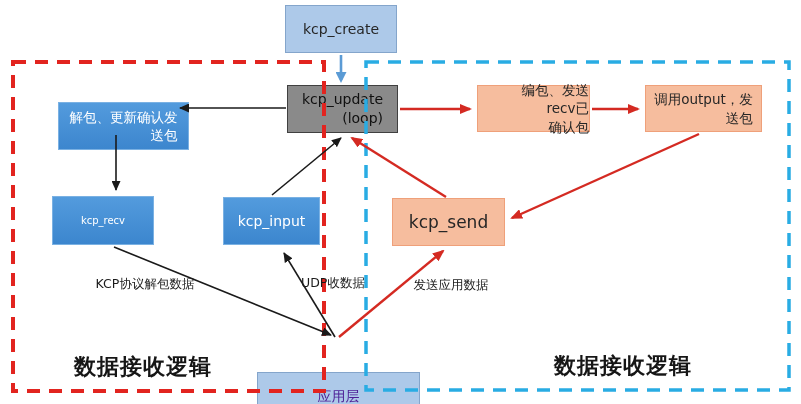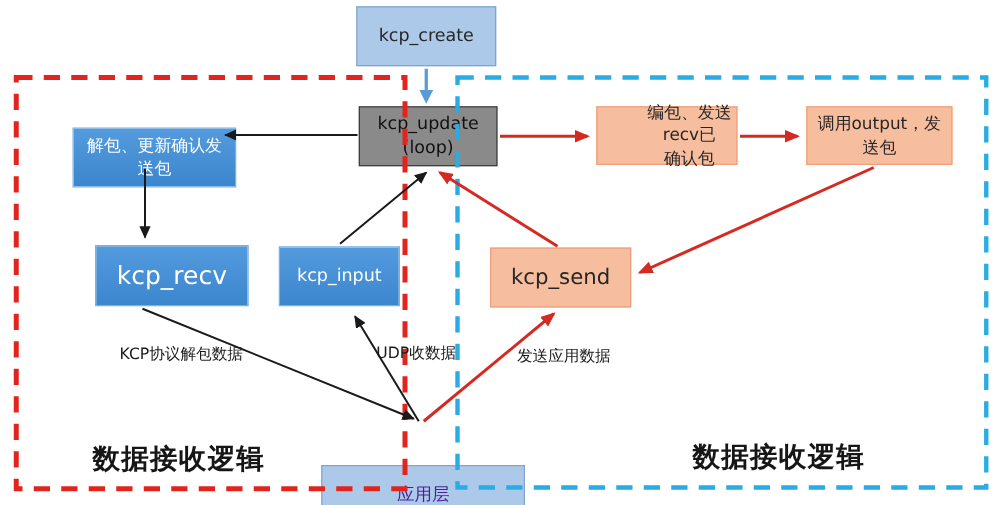--- a/index.html
+++ b/index.html
@@ -2,21 +2,21 @@
 <html style="--region-receive: #e2241f; --region-send: #29ace3; --arrow-black: #1a1a1a; --arrow-red: #d42a22; --arrow-blue: #5b9bd5; --node-light-fill: #adc9e9; --node-light-border: #84a5cb; --node-blue-top: #539bdd; --node-blue-bottom: #3c86ce; --node-blue-border: #7ab1e3; --node-salmon-fill: #f6bd9e; --node-salmon-border: #efa07a; --node-gray-fill: #8a8a8a; --node-gray-border: #404040;"><head>
 <meta charset="utf-8">
 <style>
   html,body{margin:0;padding:0;background:#ffffff;}
   .canvas{
     position:relative;width:801px;height:404px;background:#ffffff;overflow:hidden;
     font-family:"DejaVu Sans","Liberation Sans",sans-serif;
   }
   .node{
     position:absolute;display:flex;align-items:center;justify-content:center;
-    text-align:center;white-space:pre-line;box-sizing:border-box;z-index:1;
+    text-align:right;white-space:pre-line;box-sizing:border-box;z-index:1;
     line-height:1.35;
   }
   .node.light{
     background:var(--node-light-fill,#adc9e9);
     border:1px solid var(--node-light-border,#84a5cb);
     color:#262626;font-size:14px;
   }
   .node.medium{
     background:linear-gradient(var(--node-blue-top,#539bdd),var(--node-blue-bottom,#3c86ce));
     border:1px solid var(--node-blue-border,#7ab1e3);
@@ -55,21 +55,21 @@
 </head>
 <body>
 
 <div class="canvas">
 
   <div class="node light" style="left:285px;top:5px;width:112px;height:48px;">kcp_create</div>
   <div class="node gray" style="left:287px;top:85px;width:111px;height:48px;">kcp_update
 (loop)</div>
   <div class="node medium" style="left:58px;top:102px;width:131px;height:48px;">解包、更新确认发
 送包</div>
-  <div class="node medium" style="left:76px;top:196px;width:123px;height:49px;font-size:20px;">kcp_recv</div>
+  <div class="node medium" style="left:52px;top:196px;width:102px;height:49px;font-size:10px;">kcp_recv</div>
   <div class="node medium" style="left:223px;top:197px;width:97px;height:48px;font-size:14px;">kcp_input</div>
   <div class="node salmon" style="left:477px;top:85px;width:113px;height:47px;padding-left:36px;">编包、发送recv已
 确认包</div>
   <div class="node salmon" style="left:645px;top:85px;width:117px;height:47px;">调用output，发
 送包</div>
   <div class="node salmon" style="left:392px;top:198px;width:113px;height:48px;font-size:17px;">kcp_send</div>
   <div class="node light" style="left:257px;top:338px;width:163px;height:48px;color:#4c1d95;margin-top:34px;">应用层</div>
 
   <svg class="overlay" width="801" height="404" viewBox="0 0 801 404">
     <defs>

